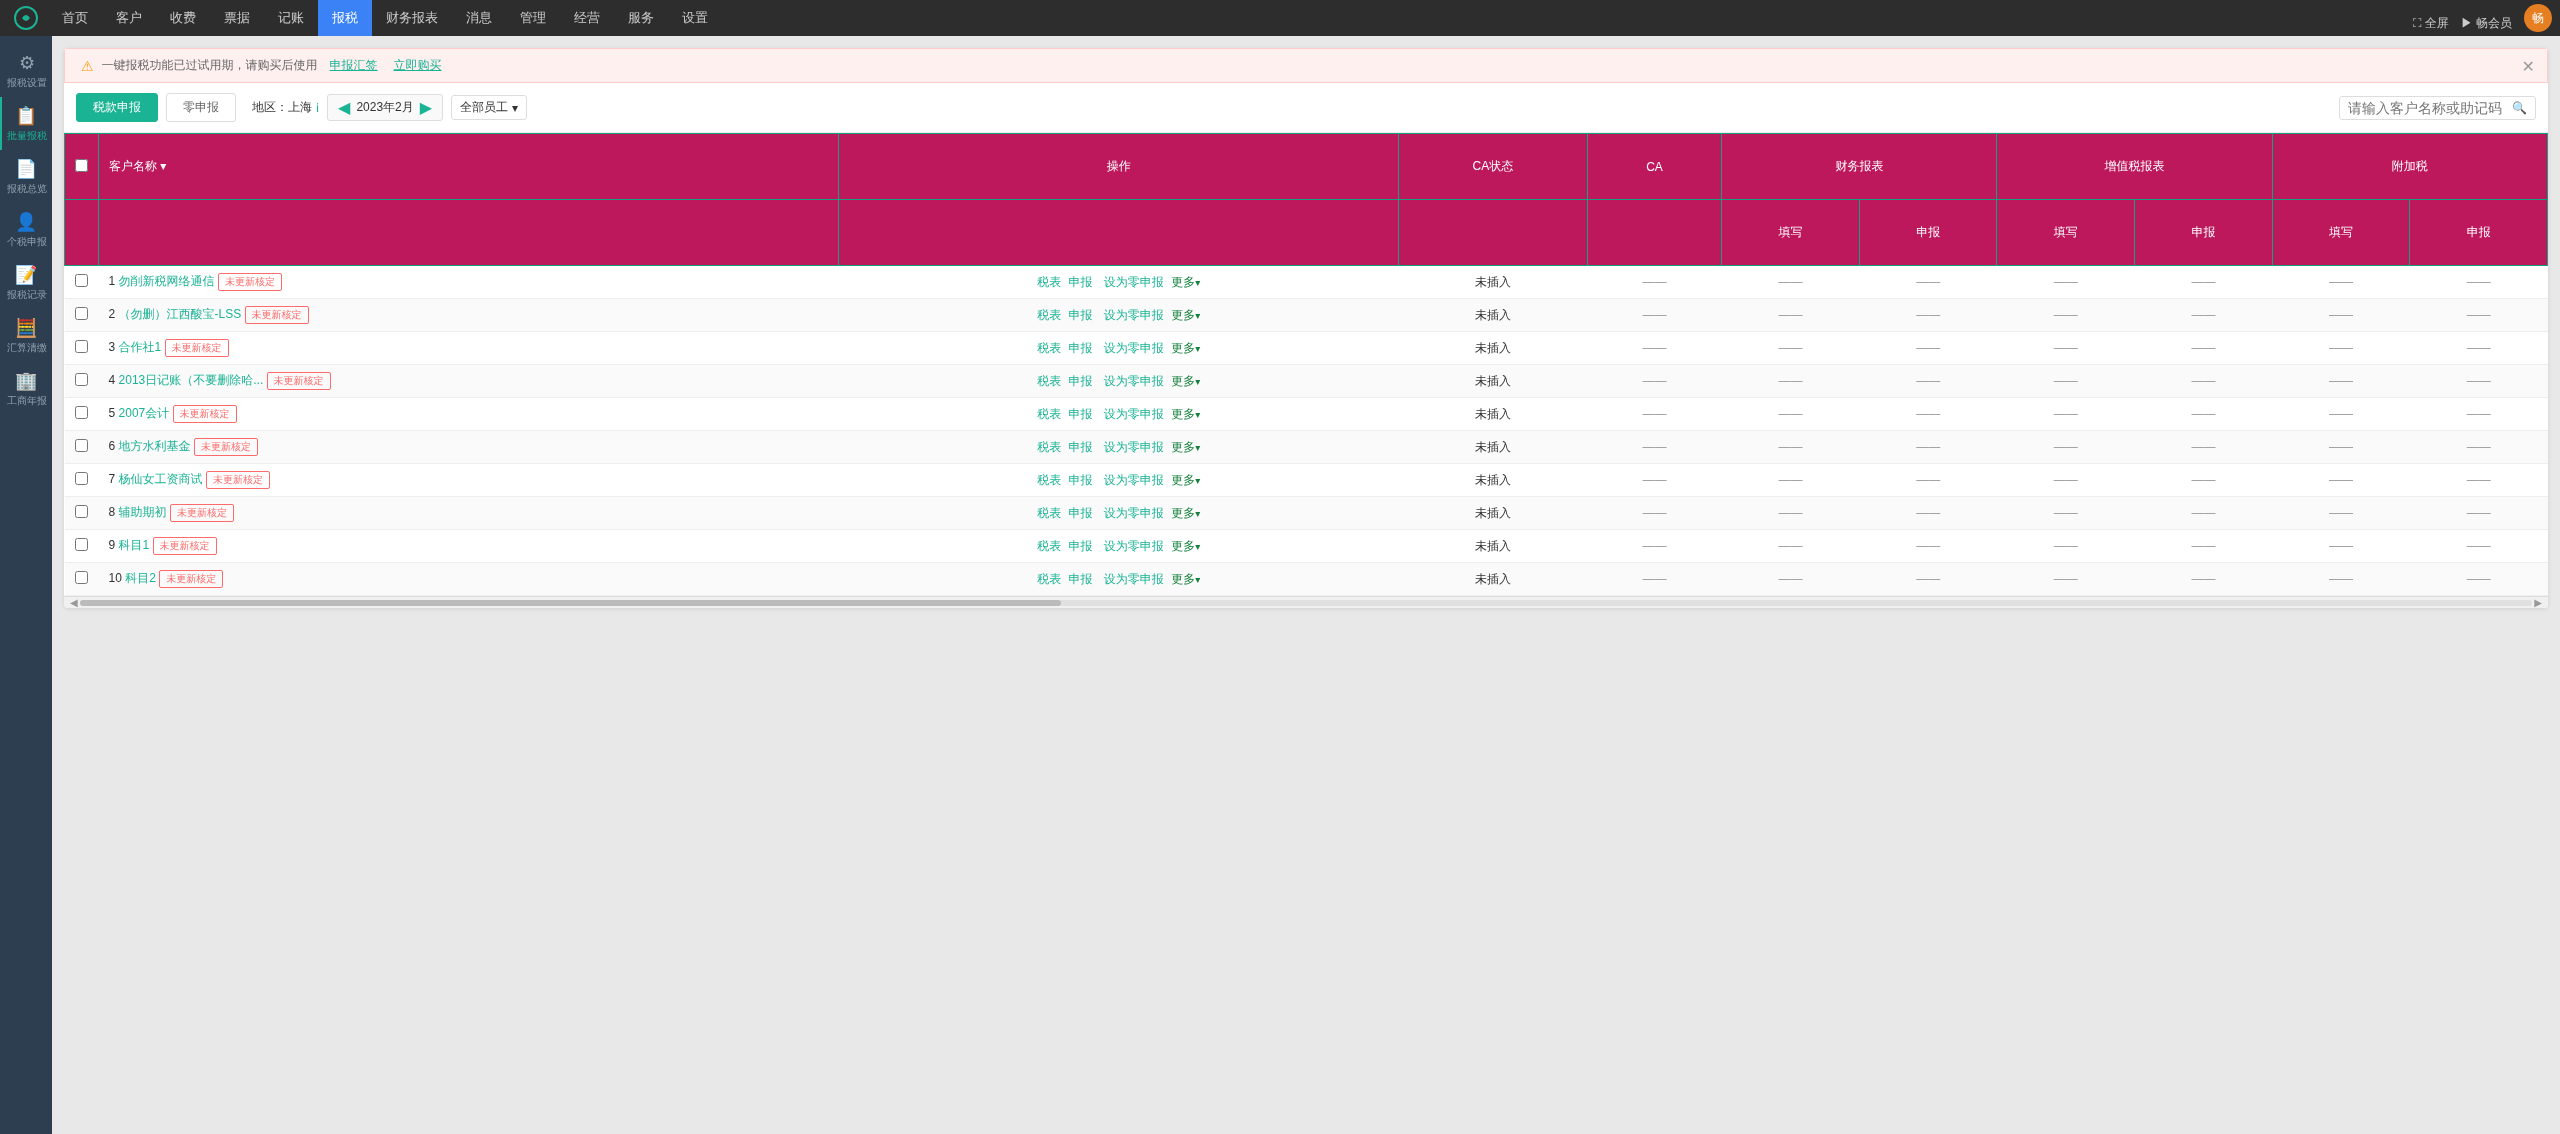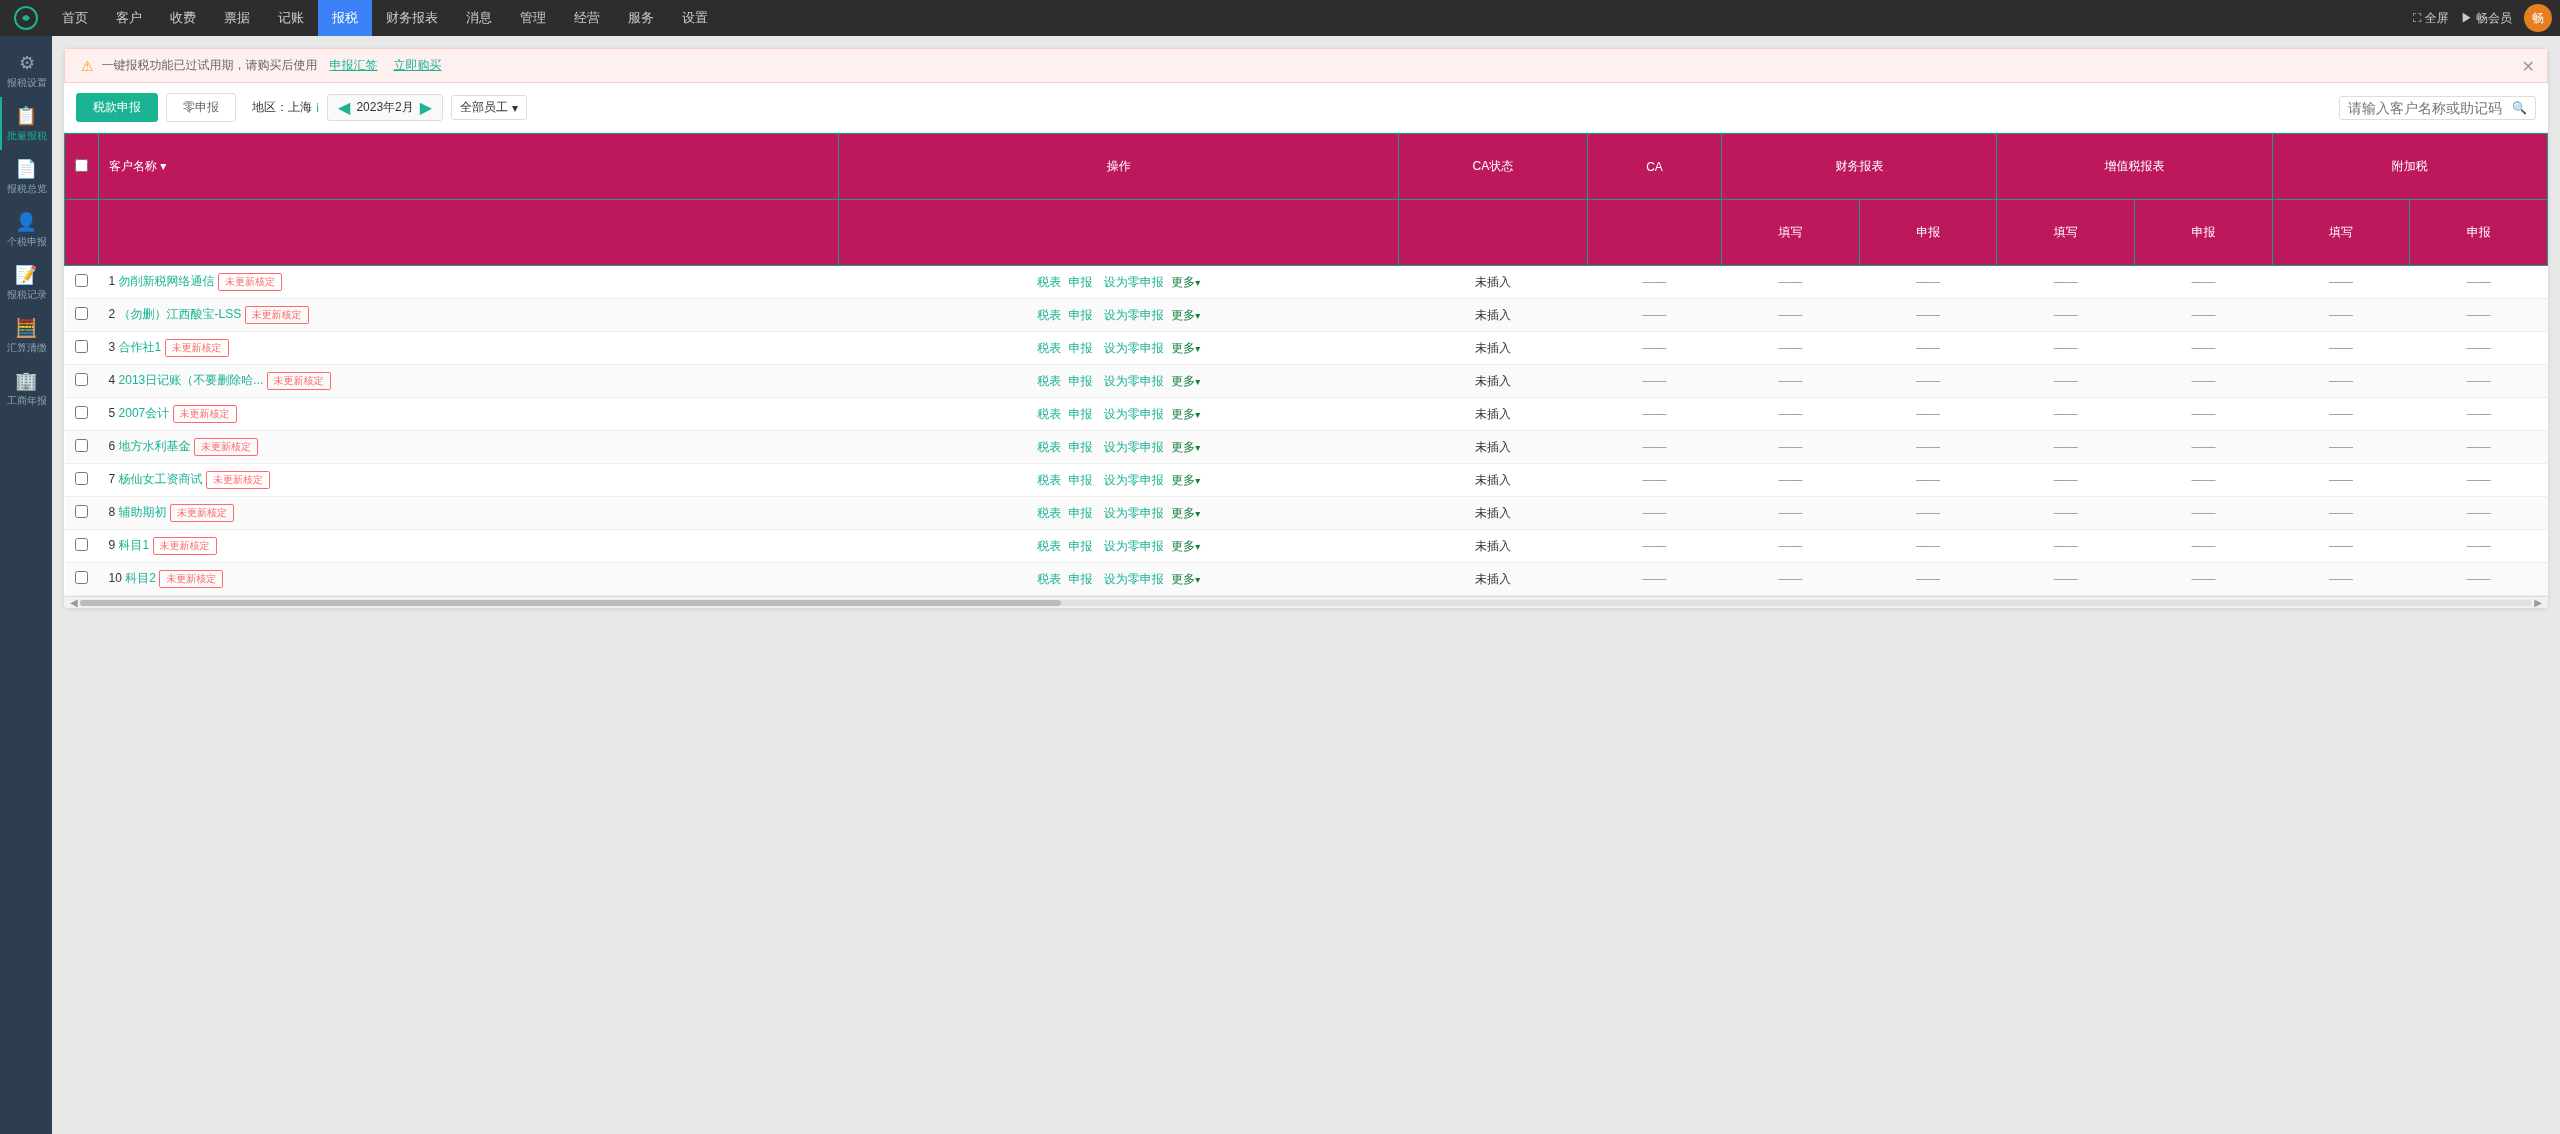--- a/index.html
+++ b/index.html
@@ -36,21 +36,21 @@
       height: 36px;
       display: flex;
       align-items: center;
       cursor: pointer;
       font-size: 13px;
       white-space: nowrap;
     }
     .top-nav .nav-item.active { color: #fff; background: #3b82f6; }
     .top-nav .nav-right {
       display: flex;
-      align-items: center;
+      align-items: flex-end;
       gap: 12px;
       margin-left: auto;
     }
     .top-nav .nav-right span {
       color: #ccc;
       font-size: 12px;
       cursor: pointer;
     }
     .top-nav .nav-right .avatar {
       width: 28px; height: 28px;

